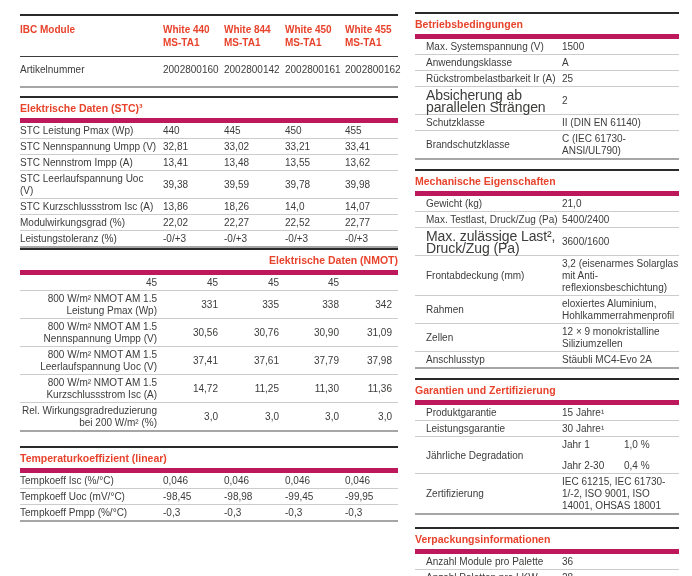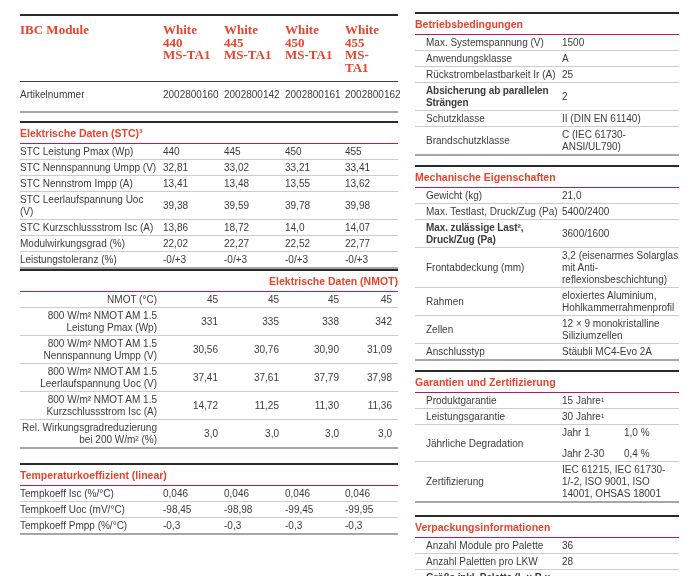--- a/index.html
+++ b/index.html
@@ -9,65 +9,65 @@
     -webkit-font-smoothing:antialiased;
   }
   .page{display:flex;gap:17px;padding:12px 14px 0 20px;box-sizing:border-box;}
   .col-left{width:378px;flex:0 0 378px;padding-top:2px;}
   .col-right{width:264px;flex:0 0 264px;}
 
   
   .lsection,.rsection,.ptable{border-top:2px solid #2a2a28;border-bottom:2px solid #a6a6a6;}
   .sec-title{
     color:#e8432c;font-weight:700;font-size:10.5px;line-height:13px;
-    padding:4px 0 3px;border-bottom:1px solid #be185d;
+    padding:4px 0 3px;border-bottom:5px solid #be185d;
   }
   
   .ptable{margin-bottom:8px;}
   .lrow{
     display:grid;grid-template-columns:143px 61px 61px 60px 53px;
     align-items:center;border-bottom:1px solid #cccccc;
     font-size:10px;line-height:12px;padding:2px 0 1px;
   }
   .lsection .lrow:last-child,.rsection .rrow:last-child{border-bottom:none;}
   .lrow.head{border-bottom:1px solid #3c3c3b;padding:8px 0 7px;align-items:start;}
   .lrow.artikel{padding:7px 0 10px;border-bottom:none;}
   .cell{padding-right:6px;}
   .red{color:#e8432c;}
   .bold{font-weight:700;}
-  .head .cell{font-size:13px;line-height:12.5px;font-family:Liberation Serif, serif;}
+  .head .cell{font-size:10px;line-height:12.5px;}
   .sec-left-1{margin-bottom:14px;text-align:right;}
   .sec-left-2{margin-bottom:16px;}
 
   
   .rsection{margin-bottom:9px;}
   .rsection.gap-lg{margin-bottom:12px;}
   .rrow{
     display:grid;grid-template-columns:147px 1fr;
     align-items:center;border-bottom:1px solid #cccccc;
     font-size:10px;line-height:12px;padding:2px 0 1px;
   }
   .rrow .rlabel{padding-right:4px;margin-left:11px;}
-  .rrow .rlabel.small{font-size:10px;letter-spacing:-0.1px;font-weight:bold;}
+  .rrow .rlabel.small{font-size:14px;letter-spacing:-0.1px;}
   .pairs{display:grid;grid-template-columns:62px 1fr;row-gap:9px;}
 </style>
 </head>
 <body>
 
 <div class="page">
   <div class="col-left">
     <div class="ptable">
         <div class="lrow head">
           <div class="cell red bold">IBC Module</div>
           <div class="cell red bold">
             <div>White 440</div>
             <div>MS-TA1</div>
           </div>
           <div class="cell red bold">
-            <div>White 445</div>
+            <div>White 844</div>
             <div>MS-TA1</div>
           </div>
           <div class="cell red bold">
             <div>White 450</div>
             <div>MS-TA1</div>
           </div>
           <div class="cell red bold">
             <div>White 455</div>
             <div>MS-TA1</div>
           </div>
@@ -107,21 +107,21 @@
           <div class="lrow">
             <div class="cell">STC Leerlaufspannung Uoc (V)</div>
             <div class="cell">39,38</div>
             <div class="cell">39,59</div>
             <div class="cell">39,78</div>
             <div class="cell">39,98</div>
           </div>
           <div class="lrow">
             <div class="cell">STC Kurzschlussstrom Isc (A)</div>
             <div class="cell">13,86</div>
-            <div class="cell">18,72</div>
+            <div class="cell">18,26</div>
             <div class="cell">14,0</div>
             <div class="cell">14,07</div>
           </div>
           <div class="lrow">
             <div class="cell">Modulwirkungsgrad (%)</div>
             <div class="cell">22,02</div>
             <div class="cell">22,27</div>
             <div class="cell">22,52</div>
             <div class="cell">22,77</div>
           </div>
@@ -129,21 +129,20 @@
             <div class="cell">Leistungstoleranz (%)</div>
             <div class="cell">-0/+3</div>
             <div class="cell">-0/+3</div>
             <div class="cell">-0/+3</div>
             <div class="cell">-0/+3</div>
           </div>
         </section>
         <section class="lsection sec-left-1">
           <div class="sec-title">Elektrische Daten (NMOT)</div>
           <div class="lrow">
-            <div class="cell">NMOT (°C)</div>
             <div class="cell">45</div>
             <div class="cell">45</div>
             <div class="cell">45</div>
             <div class="cell">45</div>
           </div>
           <div class="lrow">
             <div class="cell">800 W/m² NMOT AM 1.5 Leistung Pmax (Wp)</div>
             <div class="cell">331</div>
             <div class="cell">335</div>
             <div class="cell">338</div>

